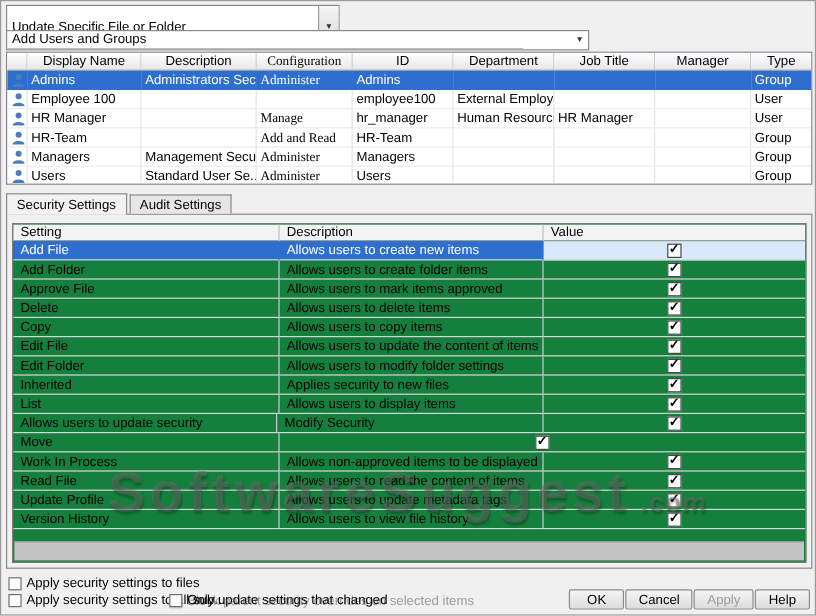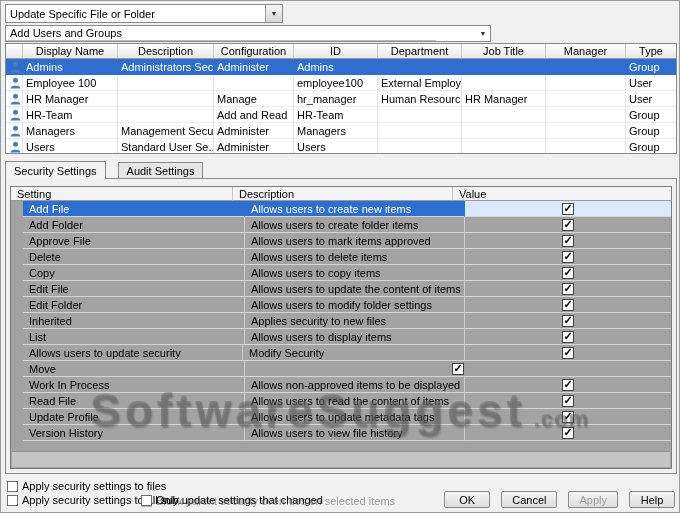--- a/index.html
+++ b/index.html
@@ -4,70 +4,70 @@
 <style>
   * { box-sizing: border-box; margin: 0; padding: 0; }
   html,body { background:#d8d8d8; }
   .screen {
     position: relative; width: 680px; height: 513px;
     background: #f0f0f0; border: 1px solid #9a9a9a; overflow: hidden;
     font-family: "Liberation Sans", sans-serif; font-size: 11px; color: #000;
   }
   
   .combo { position:absolute; background:#fff; border:1px solid #8a8a8a; display:flex; align-items:center; }
-  .combo.mode { left:4px; top:3px; width:278px; height:19px;justify-content:space-between; }
+  .combo.mode { left:4px; top:3px; width:278px; height:37px;justify-content:space-between; }
   .combo.add  { left:4px; top:24px; width:486px; height:17px;gap:40px; }
   .combo-text { flex:1; padding-left:4px; white-space:nowrap; overflow:hidden; border-bottom:1px solid #bdbdbd; height:100%; display:flex; align-items:center; }
   .combo.mode .combo-text { border-bottom:none; }
   .arrow-btn { width:17px; height:100%; background:linear-gradient(#f6f6f6,#d6d6d6); border-left:1px solid #9a9a9a; display:flex; align-items:center; justify-content:center; font-size:7px; color:#333; }
   .plain-arrow { width:14px; font-size:7px; color:#333; display:flex; align-items:center; justify-content:center; }
   
   .users-table { position:absolute; left:4px; top:42px; width:672px; height:111px; background:#fff; border:1px solid #828790; overflow:hidden; }
   .u-header { display:flex; height:15px;text-align:right; }
   .hc { background:linear-gradient(#ffffff,#e7e7e7); border-right:1px solid #c9c9c9; border-bottom:1px solid #9b9b9b; display:flex; align-items:center; justify-content:center; white-space:nowrap; overflow:hidden; }
   .hc:last-child { border-right:none; }
   .u-row { display:flex; height:16px; }
   .u-row .cell { display:flex; align-items:center; padding-left:3px; border-right:1px solid #e4e4e4; border-bottom:1px solid #ececec; white-space:nowrap; overflow:hidden; }
   .u-row .cell:last-child { border-right:none; }
   .u-row.sel .cell { background:var(--sel); color:#fff; border-right-color:var(--sel); border-bottom-color:var(--sel); }
   .c-icon{width:17px; justify-content:center; padding-left:0;}
-  .c-dn{width:95px;} .c-desc{width:96px;} .c-conf{width:80px;} .c-id{width:84px;}
+  .c-dn{width:95px;} .c-desc{width:96px;} .c-conf{width:80px;font-family:Liberation Serif, serif;} .c-id{width:84px;}
   .c-dept{width:84px;} .c-job{width:84px;} .c-mgr{width:80px;} .c-type{flex:1;}
   
   .tabs { position:absolute; left:4px; top:159px; height:18px; display:flex; align-items:flex-end; z-index:2; }
-  .tab { height:16px; padding:0 8px; display:flex; align-items:center; background:#e6e6e6; border:1px solid #8a8a8a; border-bottom:none; margin-right:12px; white-space:nowrap; }
+  .tab { height:16px; padding:0 8px; display:flex; align-items:center; background:#e6e6e6; border:1px solid #8a8a8a; border-bottom:none; margin-right:2px; white-space:nowrap; }
   .tab.active { height:18px; background:#f2f2f2; margin-bottom:-1px; z-index:3; }
   .tab-page { position:absolute; left:4px; top:177px; width:672px; height:296px; background:#f0f0f0; border:1px solid #8a8a8a; }
   
-  .settings-table { position:absolute; left:4px; top:7px; right:4px; bottom:4px; background:#a3a3a3; border:1px solid #7b7b7b; overflow:hidden; }
+  .settings-table { position:absolute; left:4px; top:7px; right:4px; bottom:4px; background:#15803d; border:1px solid #7b7b7b; overflow:hidden; }
   .s-header { display:flex; height:14px; }
   .shc { background:#f3f3f3; border-right:1px solid #c4c4c4; border-bottom:1px solid #9b9b9b; padding-left:6px; display:flex; align-items:center; white-space:nowrap; overflow:hidden; }
   .shc:last-child { border-right:none; }
-  .s-row { display:flex; height:16px;padding-left:12px; }
+  .s-row { display:flex; height:16px; }
   .s-row .cell { display:flex; align-items:center; padding-left:6px; border-right:1px solid #cccccc; border-bottom:1px solid #d6d6d6; white-space:nowrap; overflow:hidden; }
   .s-row .cell:last-child { border-right:none; }
   .col-setting{width:222px;} .col-desc{width:220px;} .col-value{flex:1;}
   .val-cell { justify-content:center; padding-left:0 !important; }
   .s-row.sel .cell { background:var(--sel); color:#fff; border-right-color:var(--sel); }
   .s-row.sel .val-cell { background:#d9e8fb; }
   .cbx { width:12px; height:12px; background:#fff; border:1px solid #444; display:flex; align-items:center; justify-content:center; font-size:11px; line-height:1; font-weight:bold; color:#000; }
   .cbx.checked::after { content:"✓"; }
   .h-scrollbar { position:absolute; left:1px; right:1px; bottom:1px; height:16px; background:#c4c4c4; border-top:1px solid #979797; }
   
   .watermark { position:absolute; left:84px; top:204px; font-size:46px; font-weight:bold; letter-spacing:4px; color:rgba(105,105,105,0.5); text-shadow:1px 2px 2px rgba(0,0,0,0.25); white-space:nowrap; pointer-events:none; z-index:5; }
   .wm-suffix { font-size:22px; letter-spacing:1px; margin-left:8px; }
   
   .footer { position:absolute; left:0; top:476px; width:680px; height:37px; }
   .fcb { position:absolute; display:flex; align-items:center; gap:4px; height:12px; white-space:nowrap; }
   .fcb .box { width:11px; height:11px; background:#fff; border:1px solid #6e6e6e; flex:0 0 auto; }
   .fcb.disabled { color:#9b9b9b; }
   .fcb.disabled .box { border-color:#b6b6b6; }
   .fc1 { left:6px; top:3px; } .fc2 { left:140px; top:18px; }
   .fc3 { left:6px; top:17px; } .fc4 { left:140px; top:17px; }
-  .button-bar { position:absolute; right:6px; top:14px; display:flex; gap:11px; }
+  .button-bar { position:absolute; right:6px; top:14px; display:flex; gap:1px; }
   .btn { min-width:46px; height:17px; padding:0 10px; display:flex; align-items:center; justify-content:center;
          background:linear-gradient(#f5f5f5,#dcdcdc); border:1px solid #8b8b8b; border-radius:2px; }
   .btn.disabled { color:#9d9d9d; }
 </style>
 </head>
 <body>
 
 <div class="screen">
 
   <div class="combo mode">

